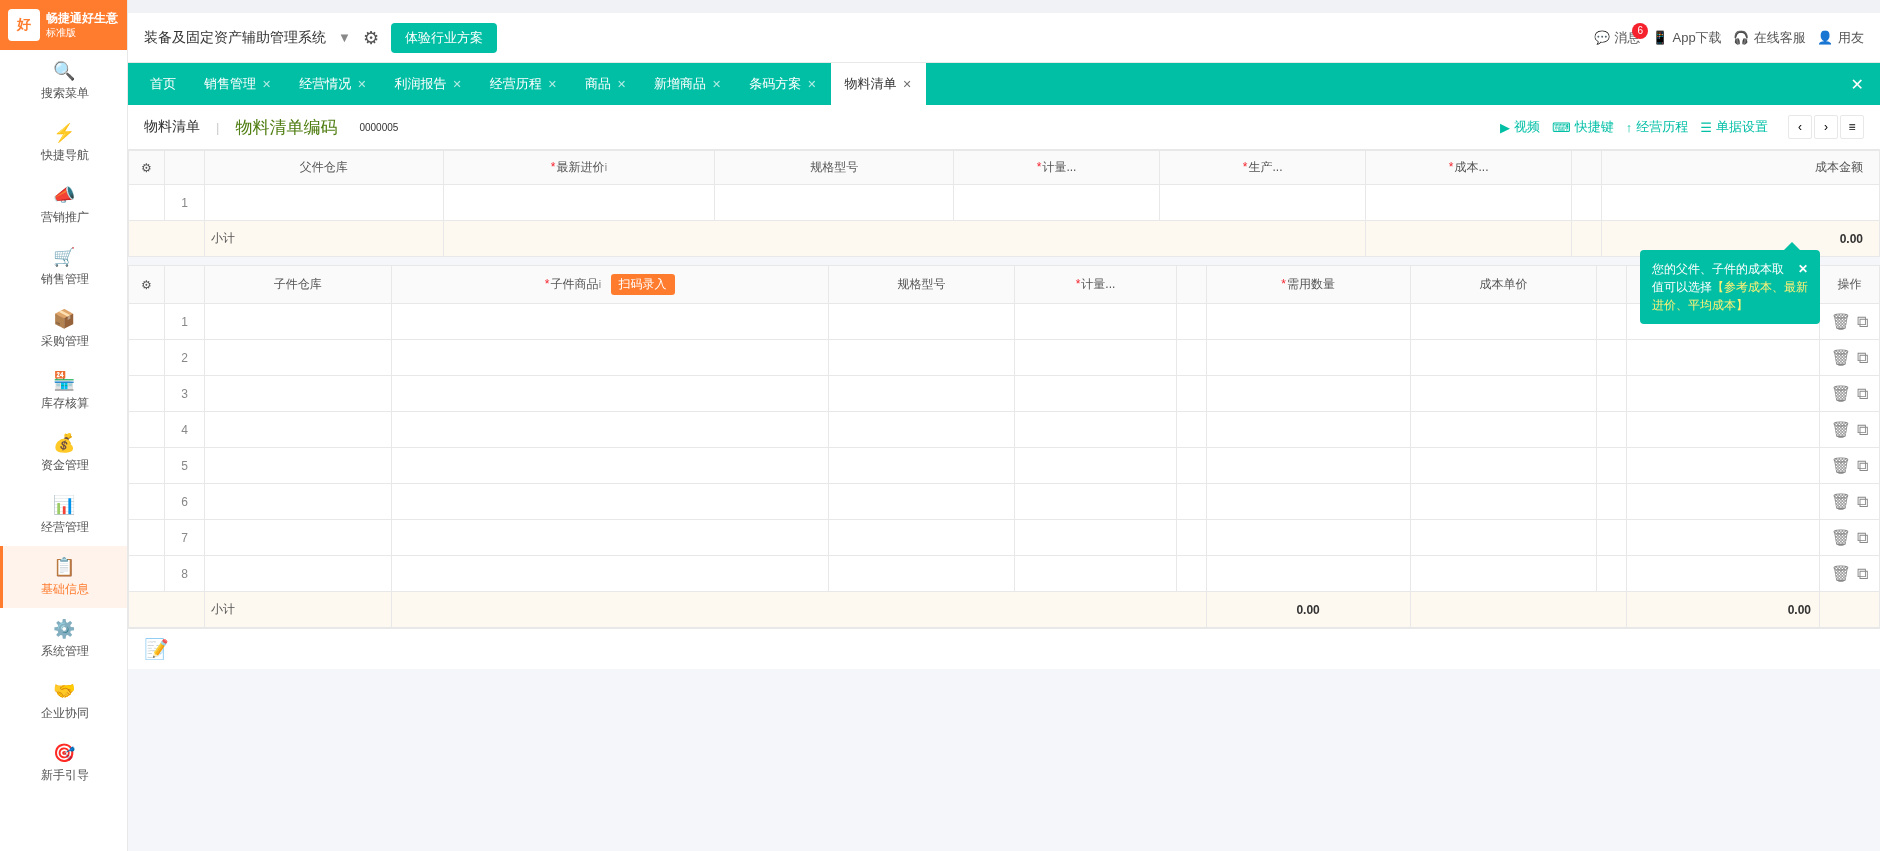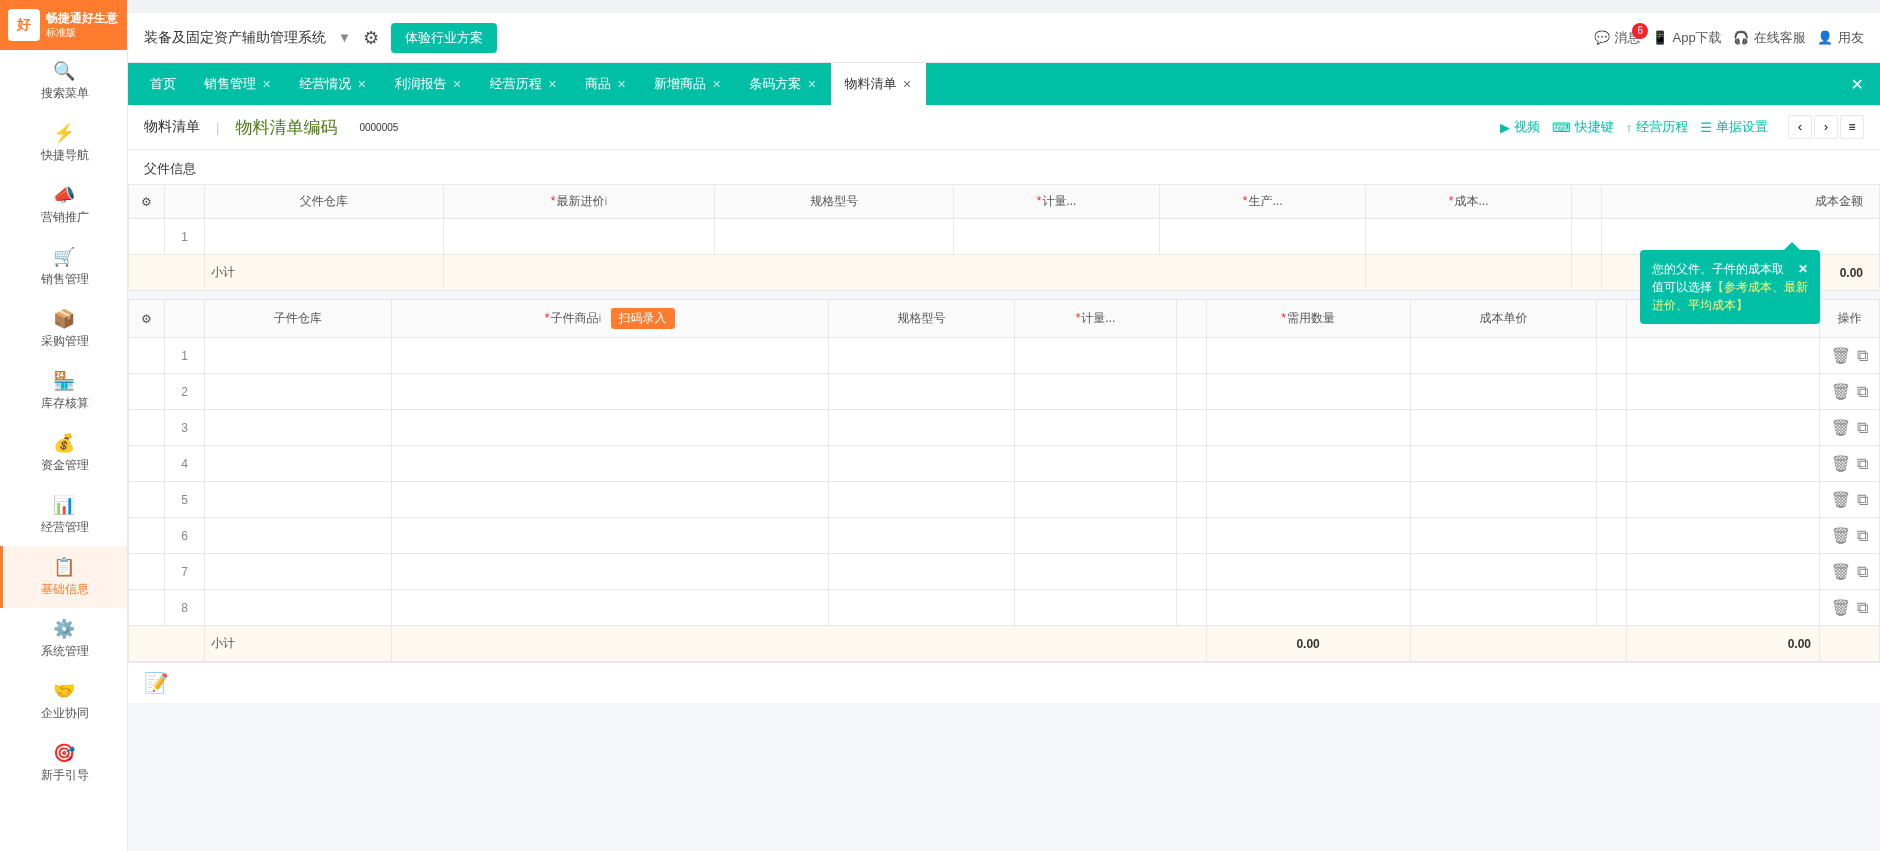--- a/index.html
+++ b/index.html
@@ -404,21 +404,20 @@
           </div>
         </div>
       </div>
 
       <div class="tooltip-box">
         <span class="tooltip-close">✕</span>
         您的父件、子件的成本取值可以选择<span class="tooltip-accent">【参考成本、最新进价、平均成本】</span>
       </div>
 
       <div class="section">
-        <div class="section-title">父件信息</div>
         <table class="data-table">
           <thead>
             <tr>
               <th class="settings-col">
                 <span>⚙</span>
               </th>
               <th></th>
               <th>
                 <span>父件仓库</span>
               </th>

